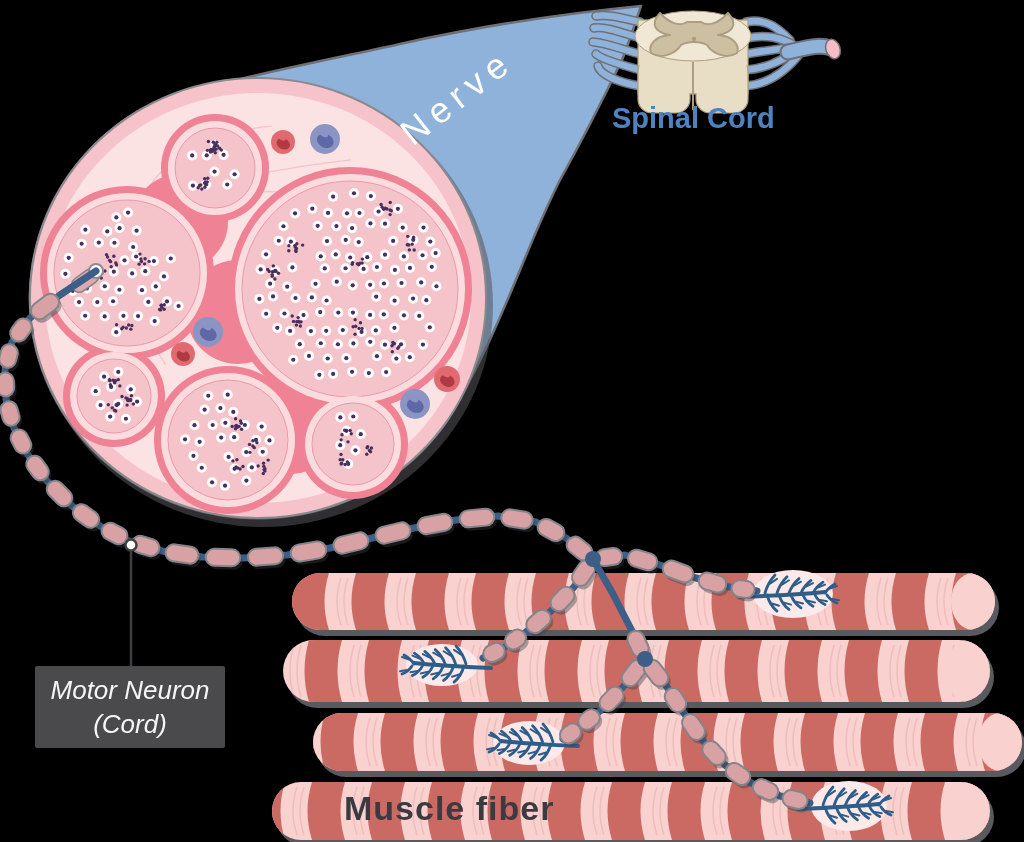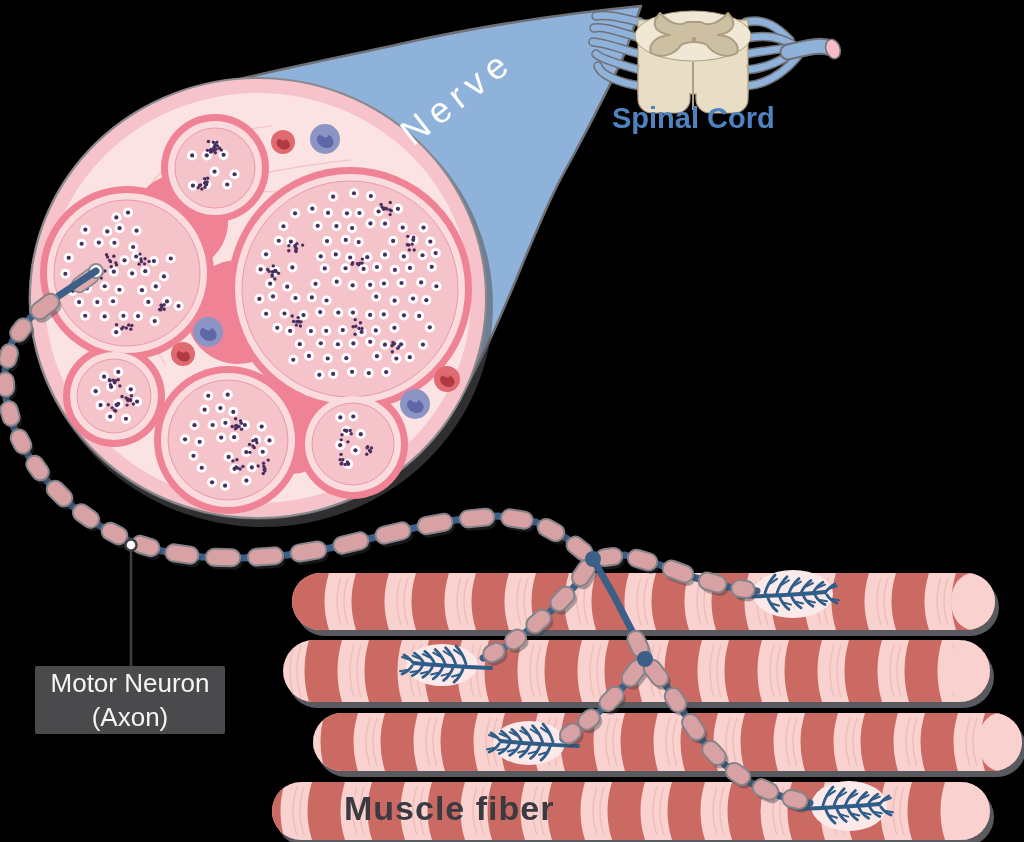--- a/index.html
+++ b/index.html
@@ -4,23 +4,23 @@
 <style>
   html,body{margin:0;padding:0;background:#000;}
   .stage{position:relative;width:1024px;height:842px;background:#000;overflow:hidden;
          font-family:"Liberation Sans", sans-serif;}
   svg{position:absolute;left:0;top:0;}
   .lbl{position:absolute;white-space:nowrap;}
   #lbl-nerve{left:372px;top:76px;width:170px;text-align:center;font-size:36px;letter-spacing:7px;
      color:#fff;transform:rotate(-38deg);transform-origin:center center;font-weight:400;}
   #lbl-spinal{left:612px;top:102px;width:180px;font-size:29px;font-weight:700;color:#4E83C0;}
   #lbl-muscle{left:344px;top:789px;font-size:34px;font-weight:700;color:#3A3A40;letter-spacing:1px;}
-  #lbl-motor{left:35px;top:666px;width:190px;height:68px;background:#4A4A4C;border-radius:2px;
+  #lbl-motor{left:35px;top:666px;width:190px;height:82px;background:#4A4A4C;border-radius:2px;
      display:flex;flex-direction:column;justify-content:center;align-items:center;
-     color:#F6F4F5;font-size:26px;line-height:1.32;}
+     color:#F6F4F5;font-size:26px;line-height:1.32;font-style:italic;}
 </style>
 </head>
 <body>
 
 <div class="stage">
   <svg id="art" width="1024" height="842" viewBox="0 0 1024 842">
       <g>
         <path d="M 641 6 C 560 14 480 26 400 44 C 300 66 200 84 140 110 A 228 220 0 1 0 445 424 C 500 335 524 250 560 180 C 585 135 605 95 622 60 C 630 40 636 20 641 6 Z" fill="#8FB2DA" stroke="#6F7076" stroke-width="2.5" stroke-linejoin="round"></path>
       </g>
       <g>
@@ -1148,15 +1148,15 @@
       <g>
         <line x1="131" y1="545" x2="131" y2="666" stroke="#3F3F42" stroke-width="2.5"></line>
         <circle cx="131" cy="545" r="5.5" fill="#FFFFFF" stroke="#3F3F42" stroke-width="2.5"></circle>
       </g>
     </svg>
   <div class="lbl" id="lbl-nerve">Nerve</div>
   <div class="lbl" id="lbl-muscle">Muscle fiber</div>
   <div class="lbl" id="lbl-spinal">Spinal Cord</div>
   <div class="lbl" id="lbl-motor" style="background: rgb(74, 74, 76); color: rgb(246, 244, 245);">
     <span>Motor Neuron</span>
-    <span>(Axon)</span>
+    <span>(Cord)</span>
   </div>
 </div>
 
 </body></html>

